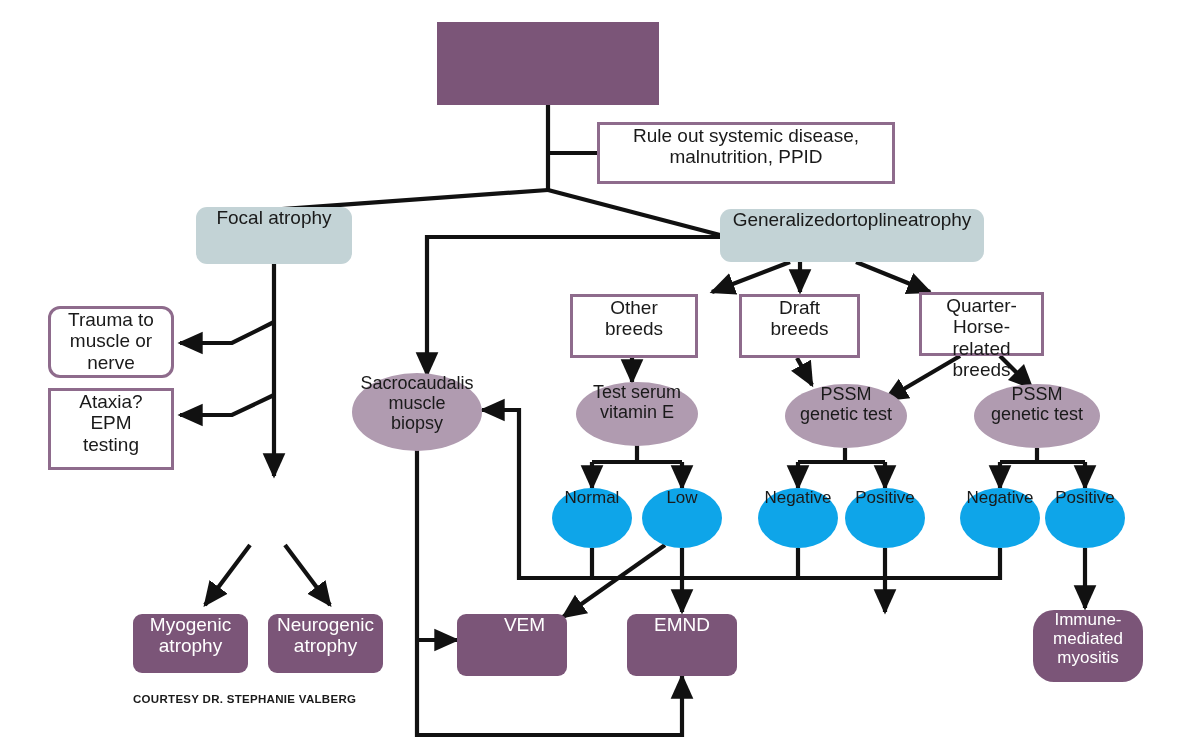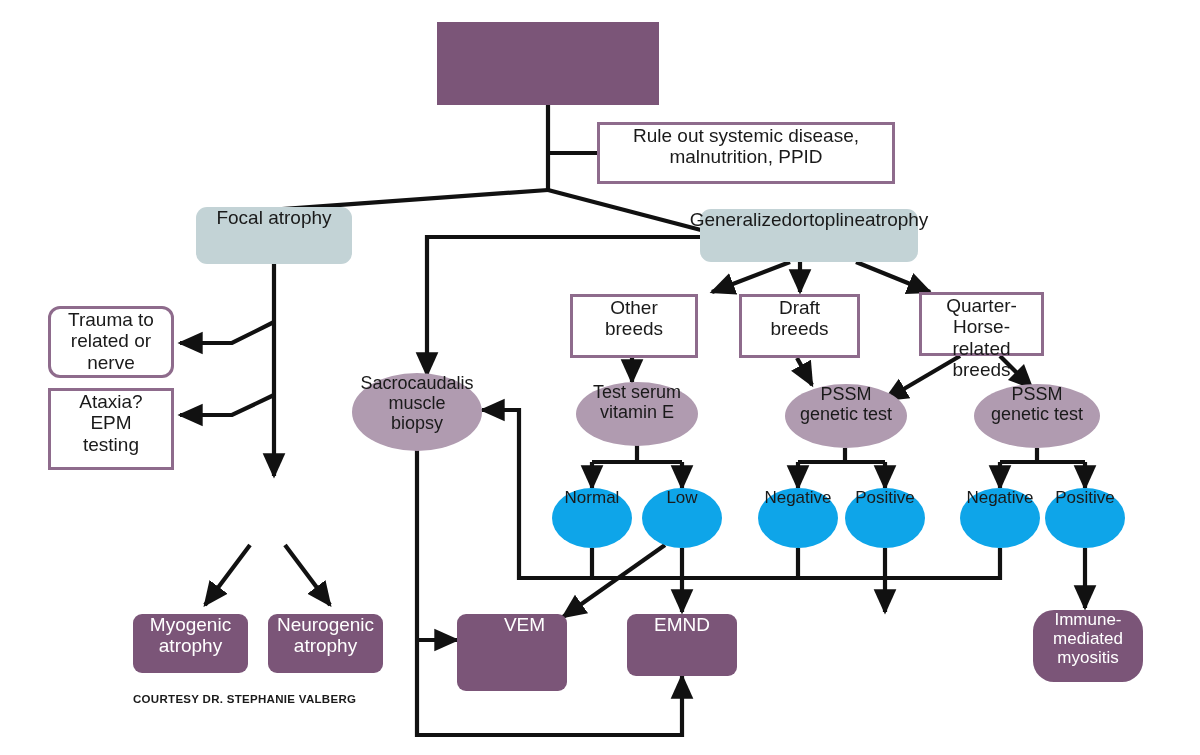--- a/index.html
+++ b/index.html
@@ -104,28 +104,28 @@
     <span>
       <span>Rule out systemic disease,</span>
       <span>malnutrition, PPID</span>
     </span>
   </div>
 
   <div class="node n-blue" style="left:196px;top:207px;width:156px;height:57px;">
     <span>Focal atrophy</span>
   </div>
 
-  <div class="node n-blue" style="left:700px;top:209px;width:218px;height:53px;">
+  <div class="node n-blue" style="left:720px;top:209px;width:264px;height:53px;">
     <span>Generalizedortoplineatrophy</span>
   </div>
 
   <div class="node n-outline" style="left:48px;top:306px;width:126px;height:72px;border-radius:12px;">
     <span>
       <span>Trauma to</span>
-      <span>related or</span>
+      <span>muscle or</span>
       <span>nerve</span>
     </span>
   </div>
 
   <div class="node n-outline" style="left:48px;top:388px;width:126px;height:82px;">
     <span>
       <span>Ataxia? EPM</span>
       <span>testing</span>
     </span>
   </div>
@@ -202,21 +202,21 @@
     <span>Positive</span>
   </div>
 
   <div class="node n-circle" style="left:960px;top:488px;width:80px;height:60px;">
     <span>Negative</span>
   </div>
   <div class="node n-circle" style="left:1045px;top:488px;width:80px;height:60px;">
     <span>Positive</span>
   </div>
 
-  <div class="node n-outcome" style="left:457px;top:614px;width:110px;height:77px;padding-left:25px;">
+  <div class="node n-outcome" style="left:457px;top:614px;width:110px;height:62px;padding-left:25px;">
     <span>VEM</span>
   </div>
 
   <div class="node n-outcome" style="left:627px;top:614px;width:110px;height:62px;">
     <span>EMND</span>
   </div>
 
 
   <div class="node n-outcome" style="left:1033px;top:610px;width:110px;height:72px;font-size:17px;border-radius:21px;">
     <span>

